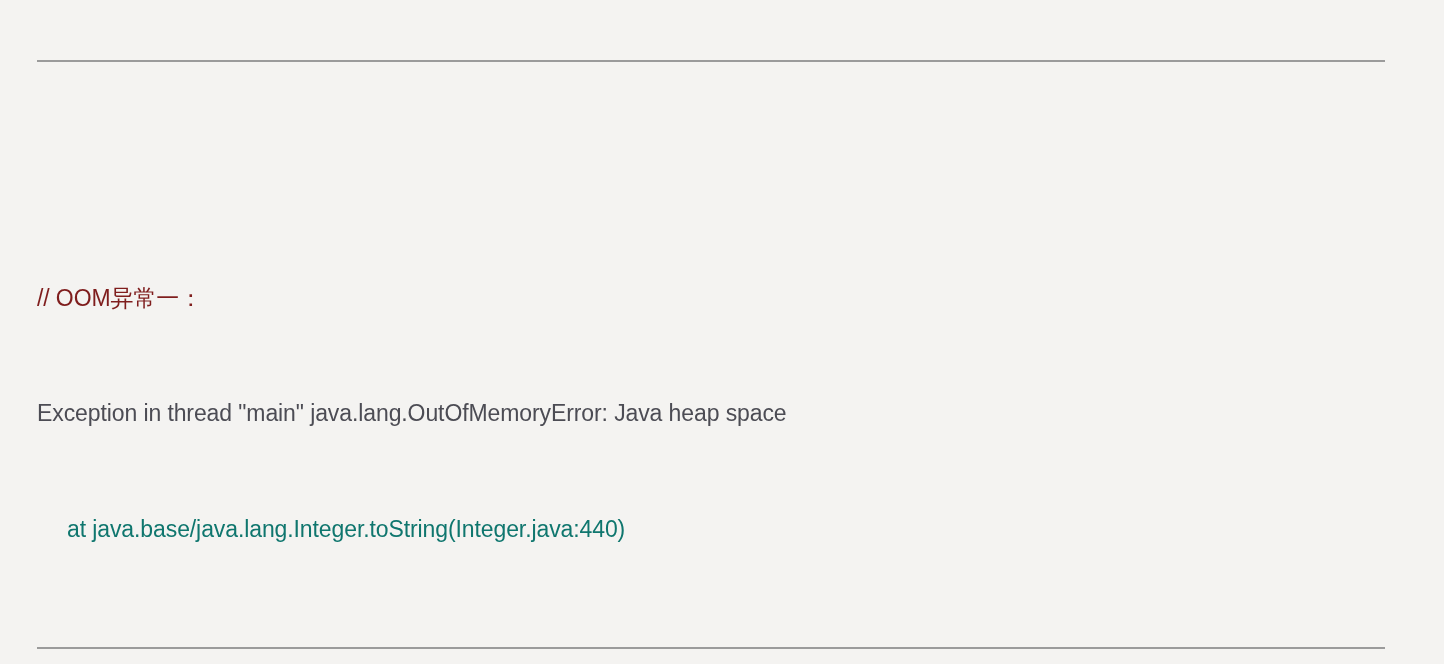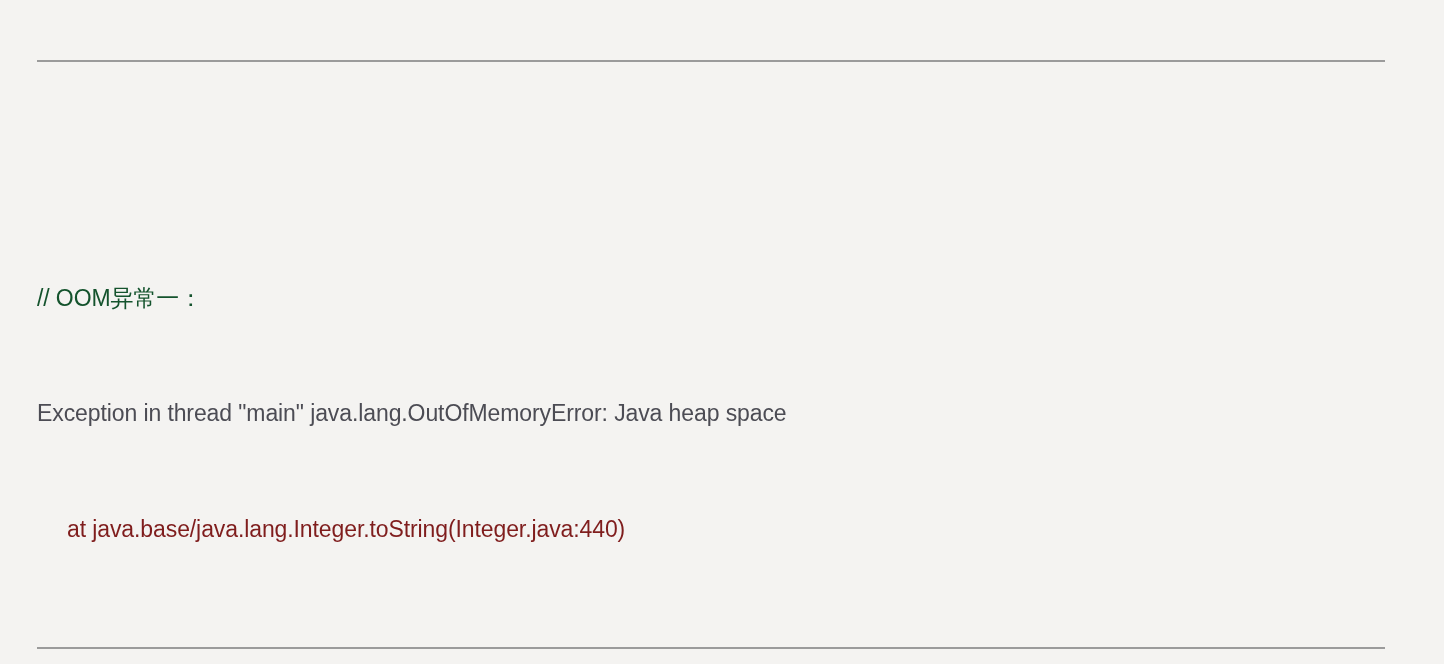--- a/index.html
+++ b/index.html
@@ -46,27 +46,27 @@
   .trace-group {
     margin: 0;
     padding: 0;
   }
   .line {
     white-space: pre;
     display: block;
     height: 38.5px;
   }
   .line.comment {
-    color: #14532d;
+    color: #7f1d1d;
   }
   .line.header {
     color: #4c4c54;
   }
   .line.frame {
-    color: #7f1d1d;
+    color: #0f766e;
     padding-left: 30px;
   }
 </style>
 </head>
 <body>
 
 <div class="page">
 
   <hr class="rule rule-top">
 

